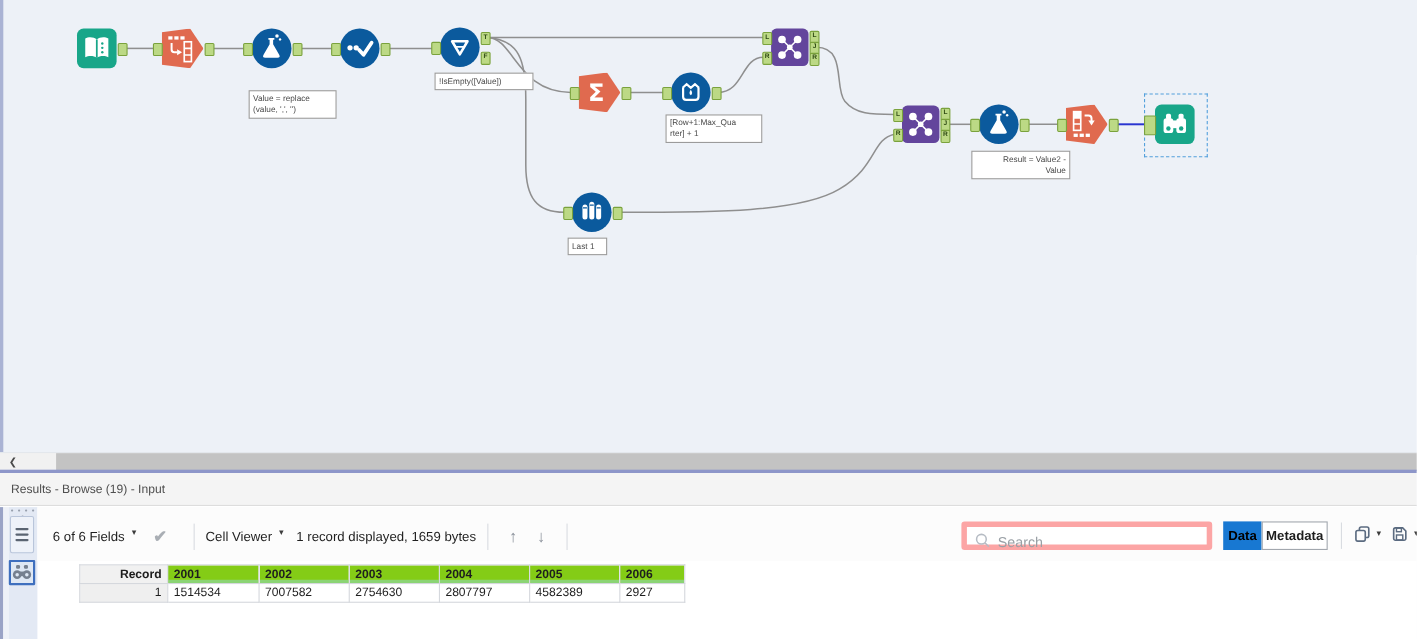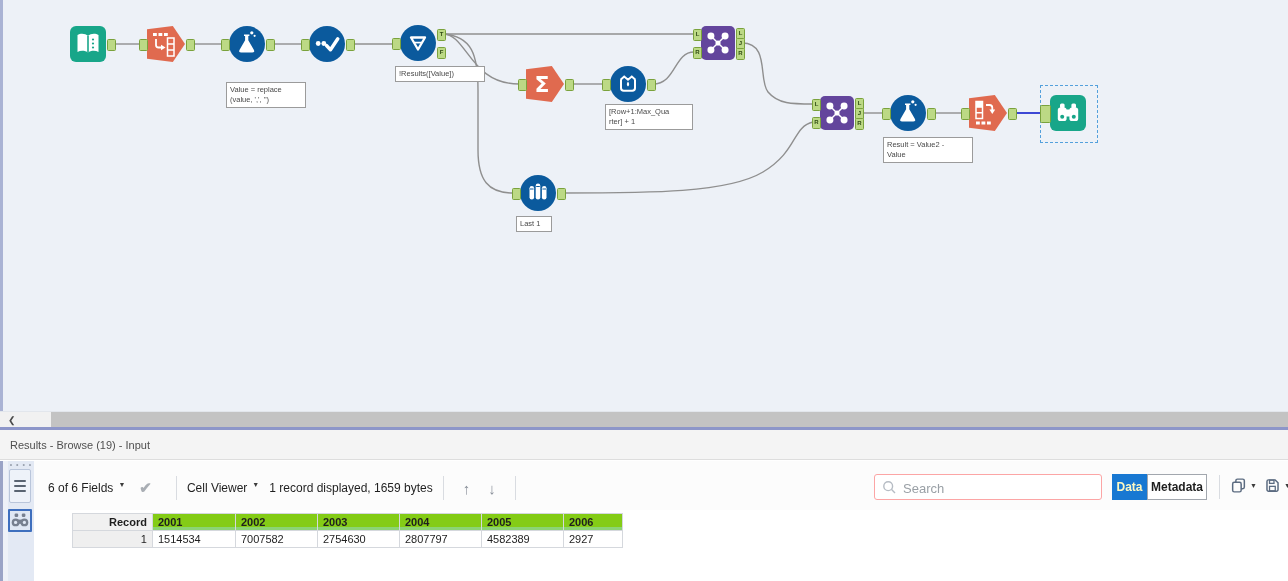--- a/index.html
+++ b/index.html
@@ -42,25 +42,25 @@
 
   #toolbar{position:absolute;left:34px;top:0;right:0;height:49px;background:#fcfcfc;}
   .tb-left{position:absolute;left:14px;top:14px;height:26px;display:flex;align-items:center;}
   .tb-text{font-size:12px;color:#1f1f1f;white-space:nowrap;}
   .caret{font-size:7px;color:#3c3c3c;margin-left:5px;}
   .tb-check{color:#a9aeb4;font-size:15px;font-weight:bold;margin:0 14px 0 14px;}
   .tb-sep{width:1px;height:24px;background:#d9dce1;margin:0 10px;}
   .tb-arrow{font-size:15px;color:#8a909a;margin:0 9px;}
   .dropdown{display:flex;align-items:flex-start;cursor:default;}
 
-  #search-box{position:absolute;left:840px;top:13px;width:228px;height:26px;border:1px solid #fca5a5;border-radius:3px;background:#fff;box-sizing:border-box;}
+  #search-box{position:absolute;left:840px;top:13px;width:228px;height:26px;border:5px solid #fca5a5;border-radius:3px;background:#fff;box-sizing:border-box;}
   #search-box svg{position:absolute;left:7px;top:5px;}
   #search-input{position:absolute;left:26px;top:1px;width:196px;height:22px;border:none;outline:none;font-size:13px;color:#333;font-family:"Liberation Sans",sans-serif;background:transparent;}
   #search-input::placeholder{color:#9aa0a6;}
-  #data-tab{position:absolute;left:1078px;top:13px;width:35px;height:26px;background:#1878d2;color:#fef9c3;font-size:12px;font-weight:bold;text-align:center;line-height:26px;}
+  #data-tab{position:absolute;left:1078px;top:13px;width:35px;height:26px;background:#1878d2;color:#000000;font-size:12px;font-weight:bold;text-align:center;line-height:26px;}
   #metadata-tab{position:absolute;left:1113px;top:13px;width:60px;height:26px;background:#fff;border:1px solid #a2a7ae;box-sizing:border-box;color:#1e1e1e;font-size:12px;font-weight:bold;text-align:center;line-height:24px;}
   .tb-sep2{position:absolute;left:1185px;top:14px;width:1px;height:24px;background:#d9dce1;}
   .icon-btn{position:absolute;top:16px;display:flex;align-items:center;}
   .icon-btn .caret{margin-left:3px;}
 
   
   #browse-table{position:absolute;left:38px;top:52px;border-collapse:collapse;table-layout:fixed;font-size:11px;color:#1e1e1e;}
   #browse-table th,#browse-table td{border:1px solid #d5d8dd;height:16px;padding:0 5px;overflow:hidden;white-space:nowrap;}
   #browse-table th{font-weight:bold;text-align:left;background:#84cc16;}
   #browse-table th.record-h{background:#f1f1f1;padding-left:36px;}
@@ -135,21 +135,21 @@
       <div class="port" style="left: 346px; top: 39px;"></div>
       <div class="tool shape-circle" style="left: 418px; top: 43px; background: rgb(11, 90, 157);">
         <svg viewBox="0 0 36 36">
       <path d="M11 12.5 H25 L18 24.5 Z" fill="none" stroke="#fff" stroke-width="2.3" stroke-linejoin="round"></path>
       <path d="M14.3 17.6 h7.4" stroke="#fff" stroke-width="1.7"></path>
         </svg>
       </div>
       <div class="port" style="left: 392px; top: 38px;"></div>
       <div class="port" style="left: 437px; top: 29px;">T</div>
       <div class="port" style="left: 437px; top: 47px;">F</div>
-      <div class="annotation" style="left: 395px; top: 66px; width: 82px;">!Results([Value])</div>
+      <div class="annotation" style="left: 395px; top: 66px; width: 82px;">!IsEmpty([Value])</div>
       <div class="tool shape-pentagon" style="left: 545px; top: 84px; background: rgb(224, 106, 79);">
         <svg viewBox="0 0 38 36">
       <text x="16" y="26" font-size="22" font-weight="bold" fill="#fff" text-anchor="middle" font-family="DejaVu Sans, sans-serif">Σ</text>
         </svg>
       </div>
       <div class="port" style="left: 518px; top: 79px;"></div>
       <div class="port" style="left: 565px; top: 79px;"></div>
       <div class="tool shape-circle" style="left: 628px; top: 84px; background: rgb(11, 90, 157);">
         <svg viewBox="0 0 36 36">
       <path d="M11 13.5 v8.5 q0 2.8 2.8 2.8 h8.4 q2.8 0 2.8 -2.8 V13.5" fill="none" stroke="#fff" stroke-width="2"></path>
@@ -204,21 +204,21 @@
       <div class="port" style="left: 855px; top: 118px;">R</div>
       <div class="tool shape-circle" style="left: 908px; top: 113px; background: rgb(11, 90, 157);">
         <svg viewBox="0 0 36 36">
       <path d="M15 8.5 h5.4 v1.6 h-1.1 v4.2 l5.5 9.5 q1.5 2.7 -1.6 2.7 h-11 q-3.1 0 -1.6 -2.7 l5.5 -9.5 v-4.2 h-1.1 z" fill="#fff"></path>
       <circle cx="22.8" cy="6.8" r="1.6" fill="#fff"></circle>
           <circle cx="25.6" cy="9.8" r="1.1" fill="#fff"></circle>
         </svg>
       </div>
       <div class="port" style="left: 882px; top: 108px;"></div>
       <div class="port" style="left: 927px; top: 108px;"></div>
-      <div class="annotation" style="left: 883px; top: 137px; width: 82px;">Result = Value2 -
+      <div class="annotation" style="left: 883px; top: 137px; width: 82px; text-align: right;">Result = Value2 -
 Value</div>
       <div class="tool shape-pentagon" style="left: 988px; top: 113px; background: rgb(224, 106, 79);">
         <svg viewBox="0 0 38 36">
       <rect x="7" y="6.5" width="6.5" height="17" fill="none" stroke="#fff" stroke-width="1.5"></rect>
       <rect x="7" y="6.5" width="6.5" height="5.6" fill="#fff"></rect>
       <path d="M7 12.1 h6.5 M7 17.7 h6.5" stroke="#fff" stroke-width="1.5"></path>
       <path d="M17 10 h3.5 q2.8 0 2.8 2.8 v2.2" stroke="#fff" stroke-width="1.8" fill="none"></path>
       <path d="M20.4 14.5 h5.8 l-2.9 4.5 z" fill="#fff"></path>
       <rect x="7" y="26.5" width="3.8" height="3" fill="#fff"></rect>
           <rect x="12.5" y="26.5" width="3.8" height="3" fill="#fff"></rect>

